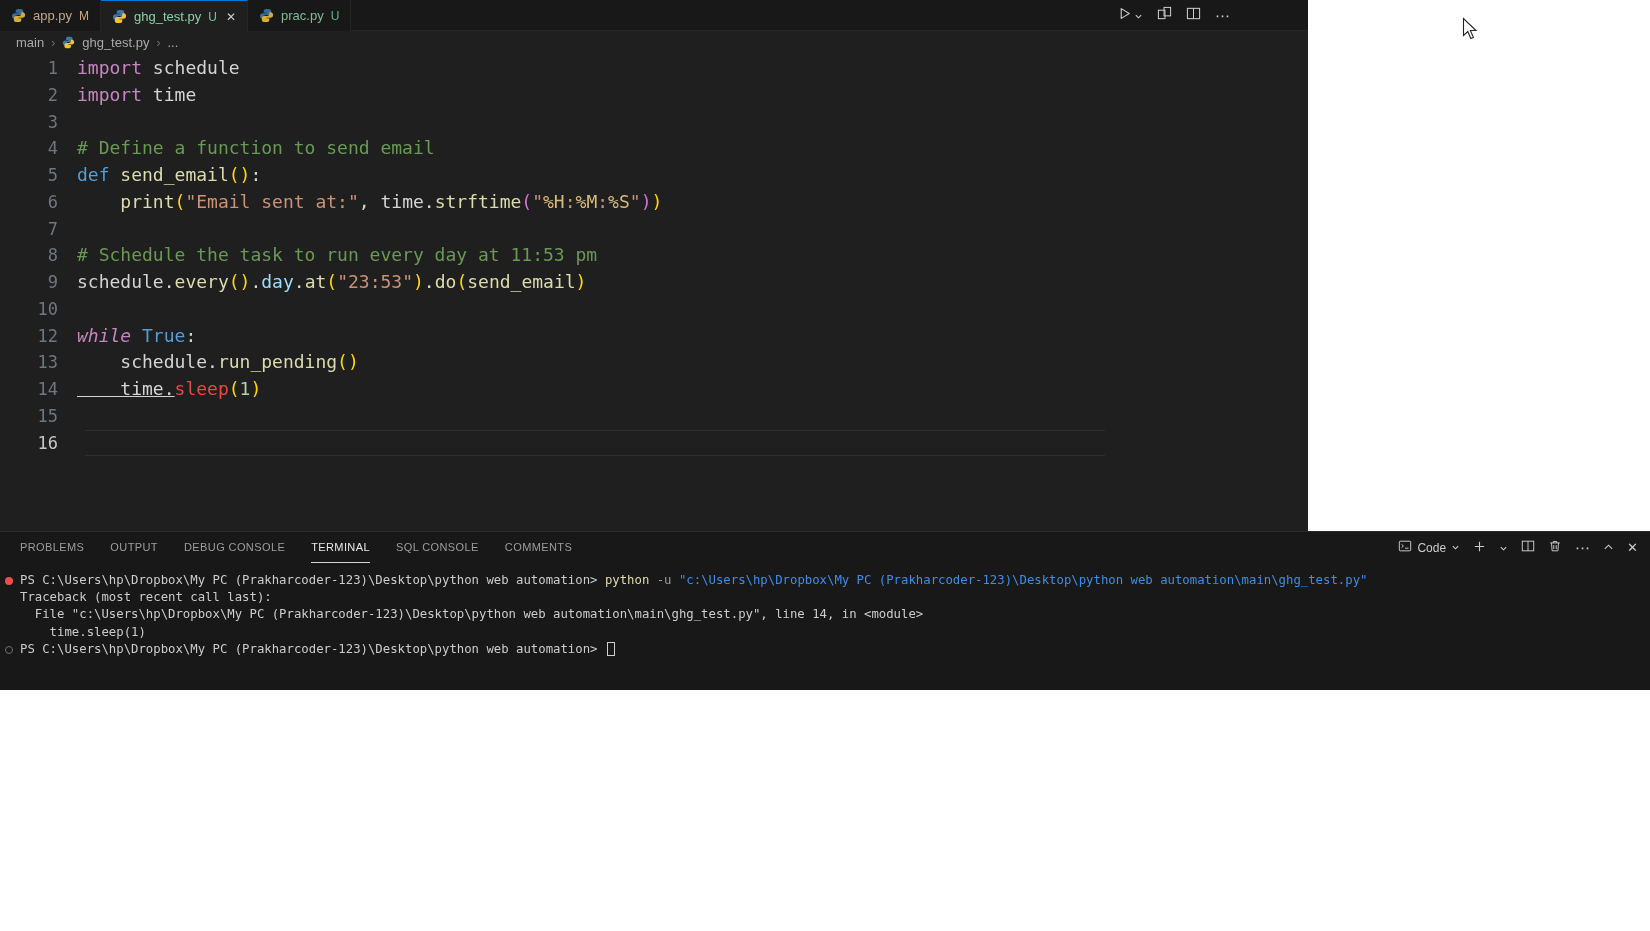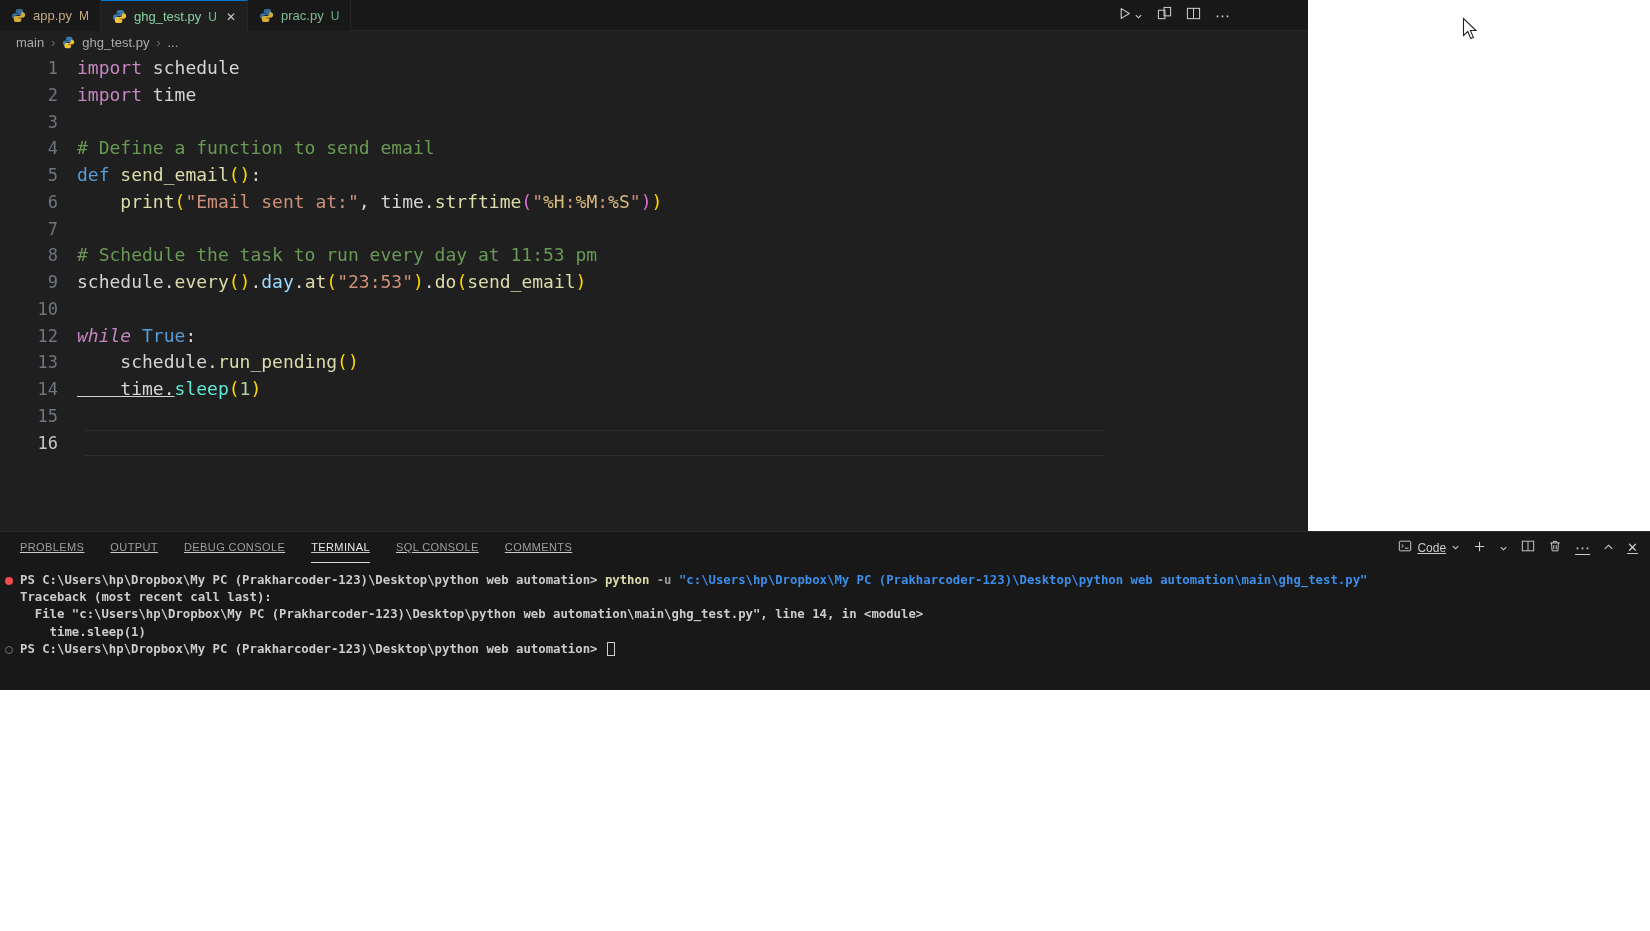--- a/index.html
+++ b/index.html
@@ -70,33 +70,32 @@
     background: #3c3c3c; border-radius: 2px;
   }
   
   .panel {
     position: absolute; top: 531px; left: 0; width: 1650px; height: 159px;
     background: #181818; border-top: 1px solid #2b2b2b;
   }
   .panel-header {
     height: 31px; display: flex; align-items: center; justify-content: space-between;
     padding: 0 12px 0 20px;
-    text-decoration: underline;
   }
   .panel-tabs { display: flex; gap: 26px; font-size: 11px; letter-spacing: .4px; color: #9d9d9d; }
   .panel-tab { height: 31px; line-height: 31px; cursor: pointer; border-bottom: 1px solid transparent; }
   .panel-tab.active { color: #e7e7e7; border-bottom: 1px solid #d7d7d7; }
   .panel-actions { display: flex; align-items: center; gap: 13px; color: #cccccc; }
   .profile-btn { display: flex; align-items: center; gap: 5px; font-size: 12px; color: #cccccc; cursor: pointer; }
   .glyph { font-size: 15px; line-height: 1; color: #cccccc; cursor: pointer; }
   
   .terminal {
     padding: 9px 0 0 0;
     font-family: "DejaVu Sans Mono", "Liberation Mono", monospace;
-    font-size: 12.3px; line-height: 17.2px; color: #cccccc; font-weight: bold;
+    font-size: 12.3px; line-height: 17.2px; color: #cccccc;
   }
   .tl { position: relative; padding-left: 20px; white-space: pre; }
   .tdec { position: absolute; left: 5px; top: 5px; width: 8px; height: 8px; border-radius: 50%; }
   .tdec.error { background: #f14c4c; }
   .tdec.idle { border: 1px solid #6e6e6e; }
   .cursor-block {
     display: inline-block; width: 8px; height: 14px; border: 1px solid #cfcfcf;
     vertical-align: -3px; margin-left: 2px;
   }
   
@@ -196,21 +195,21 @@
         <div class="cl"><span class="ln">3</span><span class="ct"></span></div>
         <div class="cl"><span class="ln">4</span><span class="ct"><span style="color: rgb(106, 153, 85);"># Define a function to send email</span></span></div>
         <div class="cl"><span class="ln">5</span><span class="ct"><span style="color: rgb(86, 156, 214);">def</span><span style="color: rgb(212, 212, 212);"> </span><span style="color: rgb(220, 220, 170);">send_email</span><span style="color: rgb(255, 215, 0);">(</span><span style="color: rgb(255, 215, 0);">)</span><span style="color: rgb(212, 212, 212);">:</span></span></div>
         <div class="cl"><span class="ln">6</span><span class="ct"><span style="color: rgb(212, 212, 212);">    </span><span style="color: rgb(220, 220, 170);">print</span><span style="color: rgb(255, 215, 0);">(</span><span style="color: rgb(206, 145, 120);">"Email sent at:"</span><span style="color: rgb(212, 212, 212);">, time.</span><span style="color: rgb(220, 220, 170);">strftime</span><span style="color: rgb(218, 112, 214);">(</span><span style="color: rgb(206, 145, 120);">"</span><span style="color: rgb(215, 186, 125);">%H</span><span style="color: rgb(206, 145, 120);">:</span><span style="color: rgb(215, 186, 125);">%M</span><span style="color: rgb(206, 145, 120);">:</span><span style="color: rgb(215, 186, 125);">%S</span><span style="color: rgb(206, 145, 120);">"</span><span style="color: rgb(218, 112, 214);">)</span><span style="color: rgb(255, 215, 0);">)</span></span></div>
         <div class="cl"><span class="ln">7</span><span class="ct"></span></div>
         <div class="cl"><span class="ln">8</span><span class="ct"><span style="color: rgb(106, 153, 85);"># Schedule the task to run every day at 11:53 pm</span></span></div>
         <div class="cl"><span class="ln">9</span><span class="ct"><span style="color: rgb(212, 212, 212);">schedule.</span><span style="color: rgb(220, 220, 170);">every</span><span style="color: rgb(255, 215, 0);">(</span><span style="color: rgb(255, 215, 0);">)</span><span style="color: rgb(212, 212, 212);">.</span><span style="color: rgb(156, 220, 254);">day</span><span style="color: rgb(212, 212, 212);">.</span><span style="color: rgb(220, 220, 170);">at</span><span style="color: rgb(255, 215, 0);">(</span><span style="color: rgb(206, 145, 120);">"23:53"</span><span style="color: rgb(255, 215, 0);">)</span><span style="color: rgb(212, 212, 212);">.</span><span style="color: rgb(220, 220, 170);">do</span><span style="color: rgb(255, 215, 0);">(</span><span style="color: rgb(220, 220, 170);">send_email</span><span style="color: rgb(255, 215, 0);">)</span></span></div>
         <div class="cl"><span class="ln">10</span><span class="ct"></span></div>
         <div class="cl"><span class="ln">12</span><span class="ct"><span style="color: rgb(197, 134, 192); font-style: italic;">while</span><span style="color: rgb(212, 212, 212);"> </span><span style="color: rgb(86, 156, 214);">True</span><span style="color: rgb(212, 212, 212);">:</span></span></div>
         <div class="cl"><span class="ln">13</span><span class="ct"><span style="color: rgb(212, 212, 212);">    schedule.</span><span style="color: rgb(220, 220, 170);">run_pending</span><span style="color: rgb(255, 215, 0);">(</span><span style="color: rgb(255, 215, 0);">)</span></span></div>
-        <div class="cl"><span class="ln">14</span><span class="ct"><span style="color: rgb(212, 212, 212); text-decoration: underline;">    time.</span><span style="color: #5eead4;">sleep</span><span style="color: rgb(255, 215, 0);">(</span><span style="color: rgb(181, 206, 168);">1</span><span style="color: rgb(255, 215, 0);">)</span></span></div>
+        <div class="cl"><span class="ln">14</span><span class="ct"><span style="color: rgb(212, 212, 212); text-decoration: underline;">    time.</span><span style="color: #ef4444;">sleep</span><span style="color: rgb(255, 215, 0);">(</span><span style="color: rgb(181, 206, 168);">1</span><span style="color: rgb(255, 215, 0);">)</span></span></div>
         <div class="cl"><span class="ln">15</span><span class="ct"></span></div>
         <div class="cl current"><span class="ln">16</span><span class="ct"></span></div>
       </div>
     <div class="minimap">
         <div class="mm-line" style="margin-left: 0px; width: 11.25px; background: rgb(197, 134, 192);"></div>
         <div class="mm-line" style="margin-left: 0px; width: 8.25px; background: rgb(197, 134, 192);"></div>
         <div class="mm-line" style="margin-left: 0px; width: 0px;"></div>
         <div class="mm-line" style="margin-left: 0px; width: 24.75px; background: rgb(106, 153, 85);"></div>
         <div class="mm-line" style="margin-left: 0px; width: 12.75px; background: rgb(86, 156, 214);"></div>
         <div class="mm-line" style="margin-left: 3px; width: 37.5px; background: rgb(220, 220, 170);"></div>

